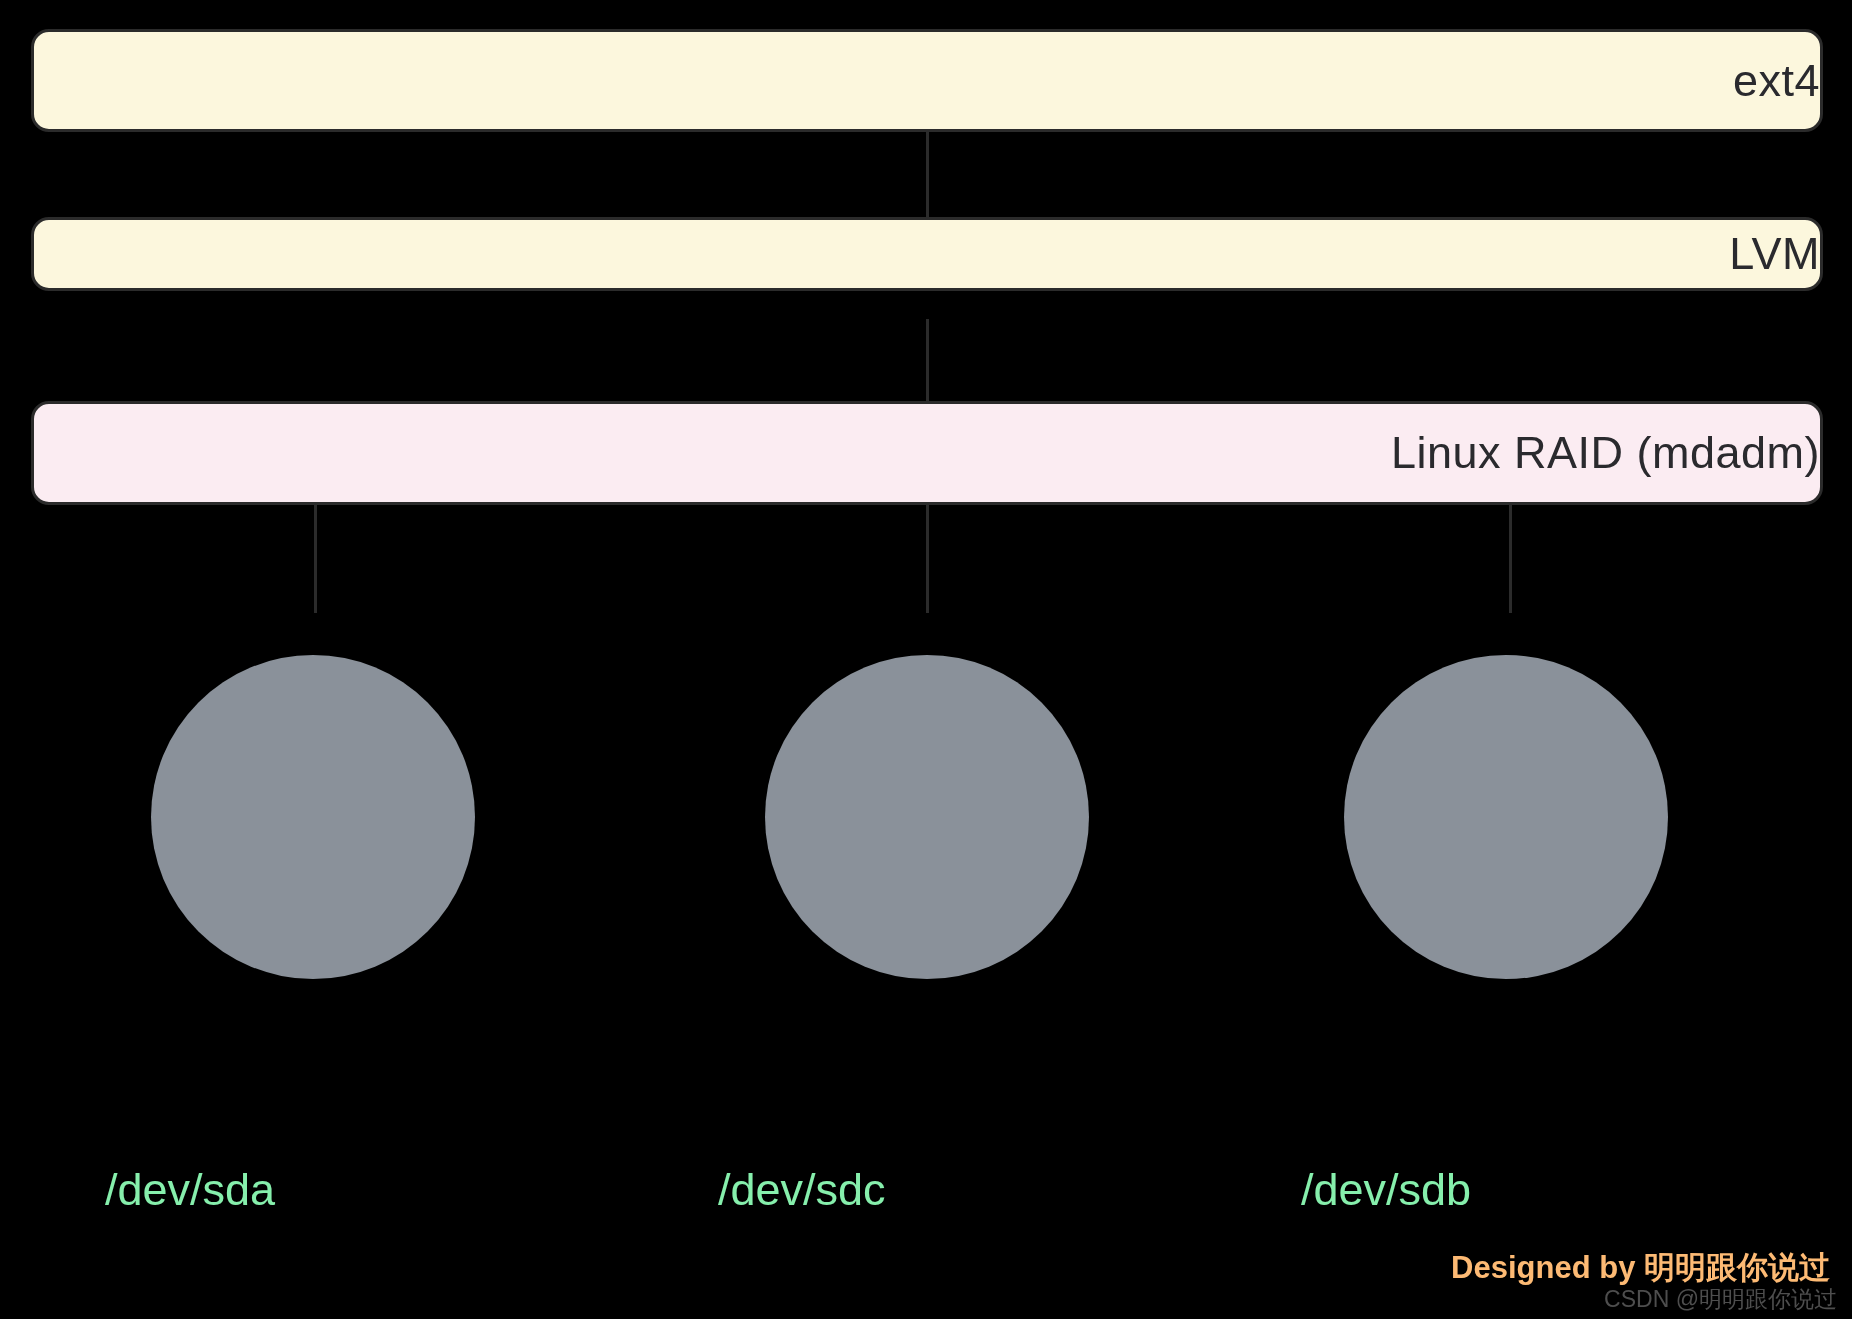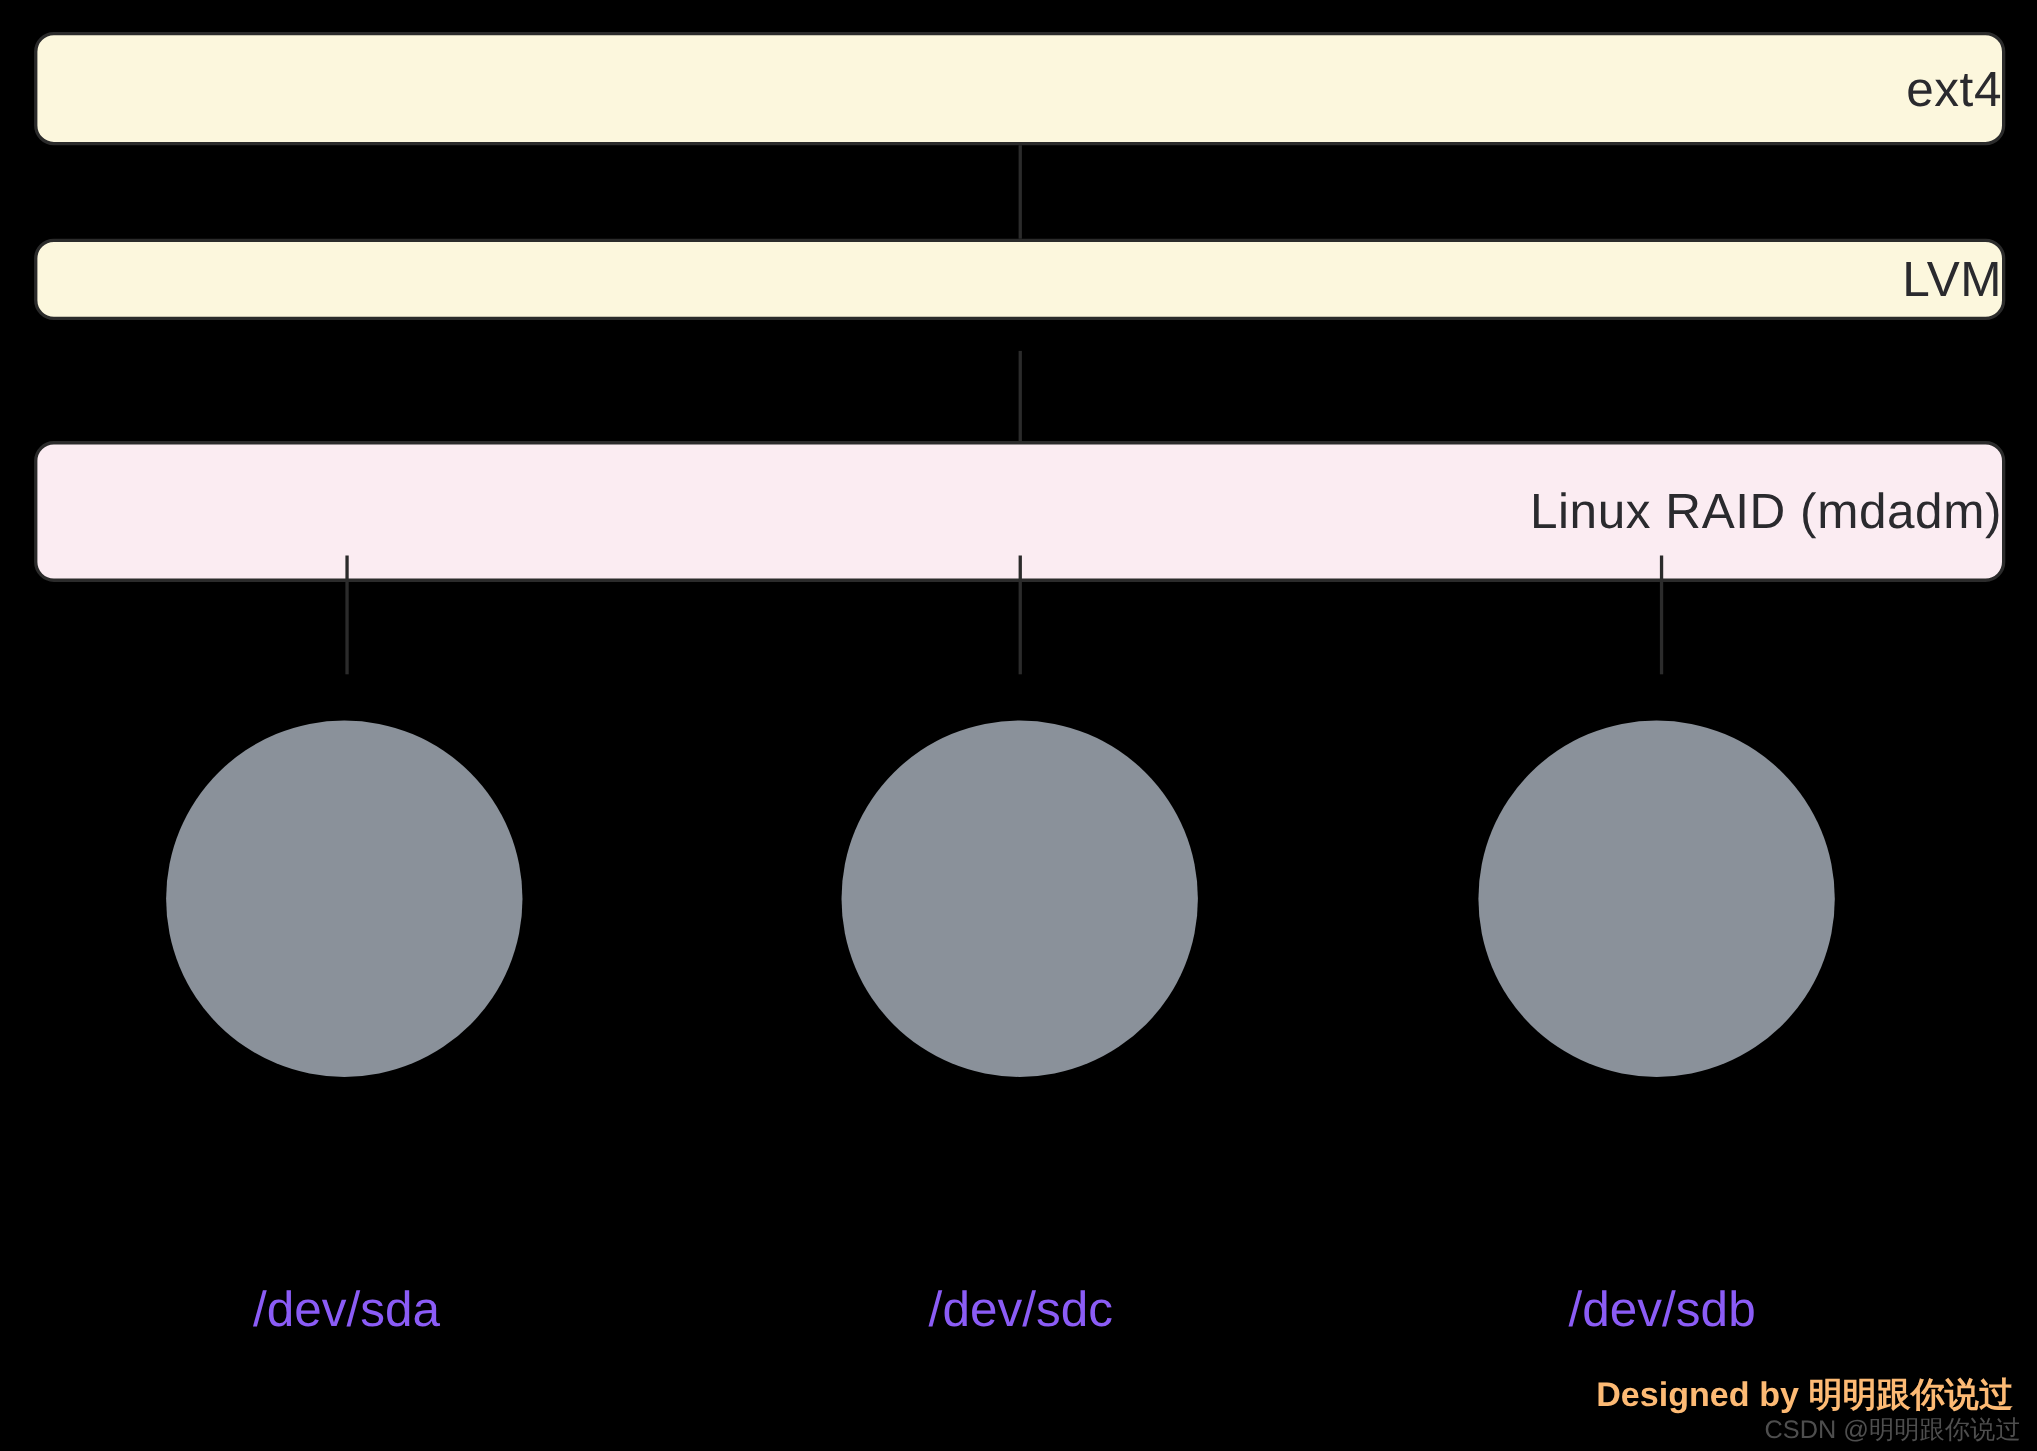--- a/index.html
+++ b/index.html
@@ -22,21 +22,21 @@
     border-radius: 18px;
     display: flex;
     align-items: center;
     justify-content: flex-end;
     font-size: 45px;
     color: #2a2a2e;
     letter-spacing: 0.5px;
   }
   #layer-ext4 { top: 29px;  height: 103px; }
   #layer-lvm  { top: 217px; height: 74px; }
-  #layer-raid { top: 401px; height: 128px; }
+  #layer-raid { top: 401px; height: 104px; }
 
   
   .connector {
     position: absolute;
     width: 3px;
     background: #2b2b2b;
   }
   #conn-ext4-lvm { left: 926px;  top: 132px; height: 85px; }
   #conn-lvm-raid { left: 926px;  top: 319px; height: 82px; }
   #conn-disk-1   { left: 314px;  top: 505px; height: 108px; }
@@ -53,23 +53,22 @@
   }
   #disk-circle-1 { left: 151px; }
   #disk-circle-2 { left: 765px; }
   #disk-circle-3 { left: 1344px; }
 
   
   .disk-label {
     position: absolute;
     top: 1164px;
     width: 420px;
-    text-align: center;
     font-size: 45px;
-    color: #8b5cf6;
+    color: #86efac;
   }
   #disk-label-1 { left: 105px; }
   #disk-label-2 { left: 718px; }
   #disk-label-3 { left: 1301px; }
 
   
   .wm-line1 {
     position: absolute;
     right: 22px;
     top: 1247px;

